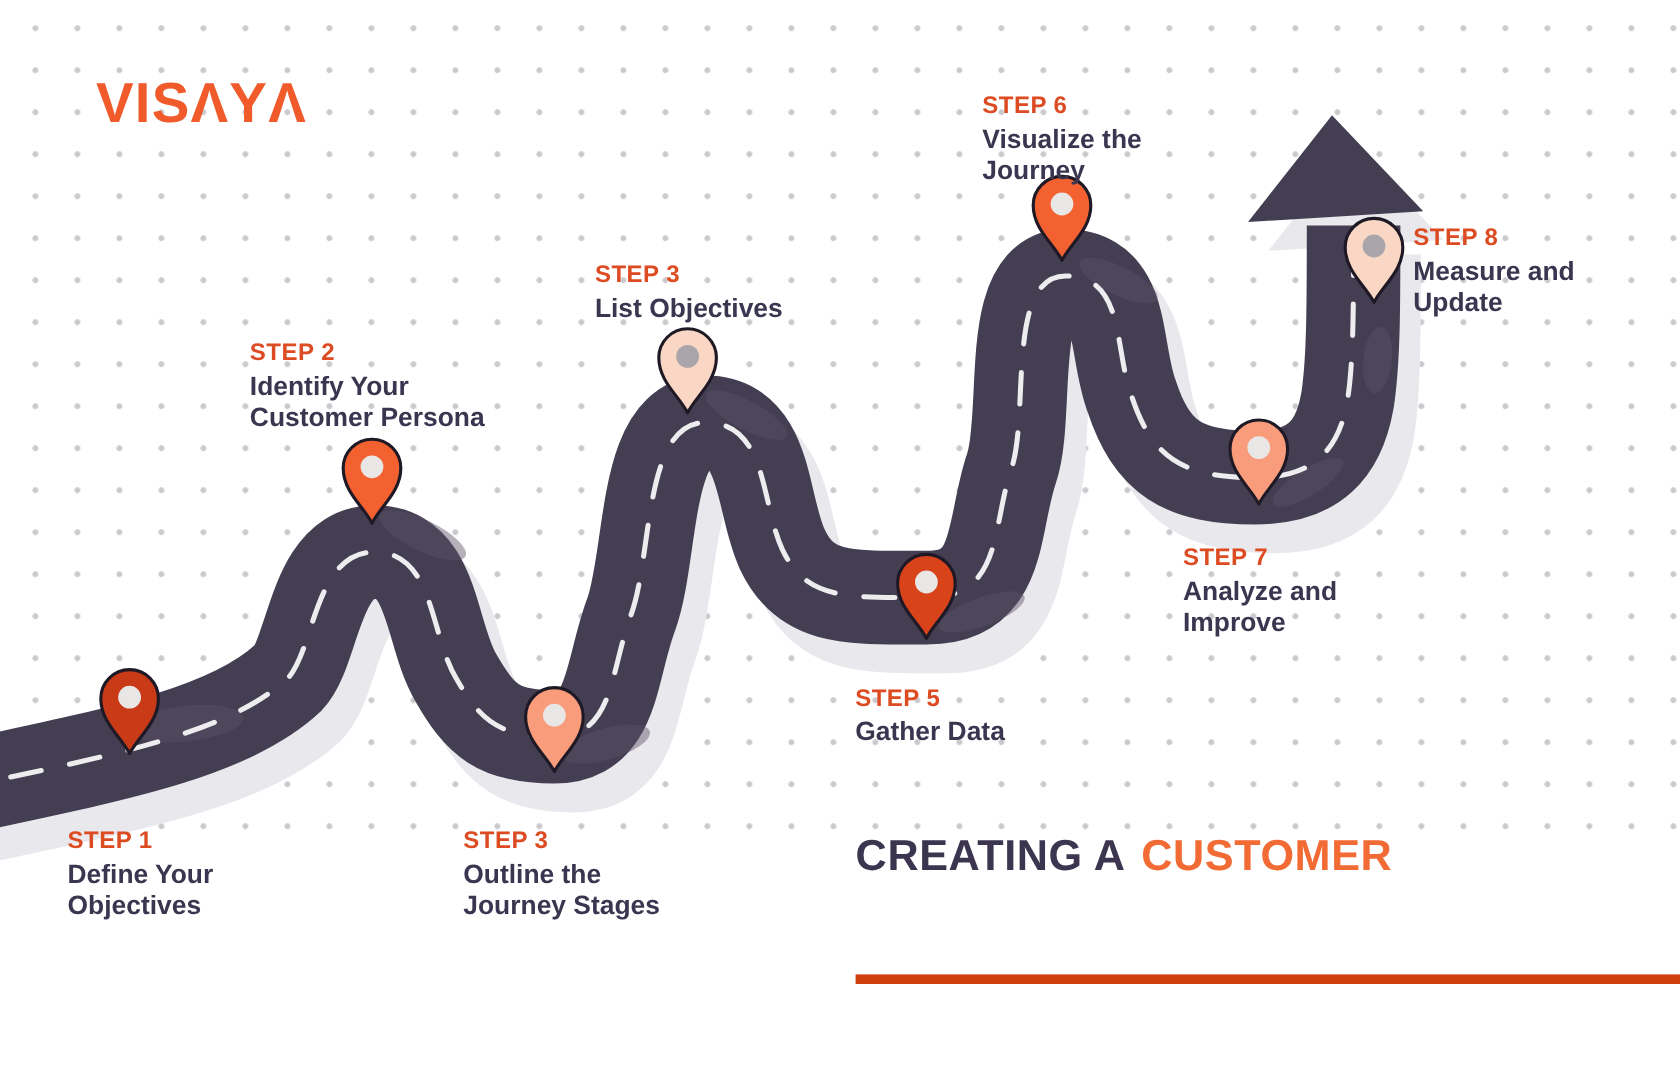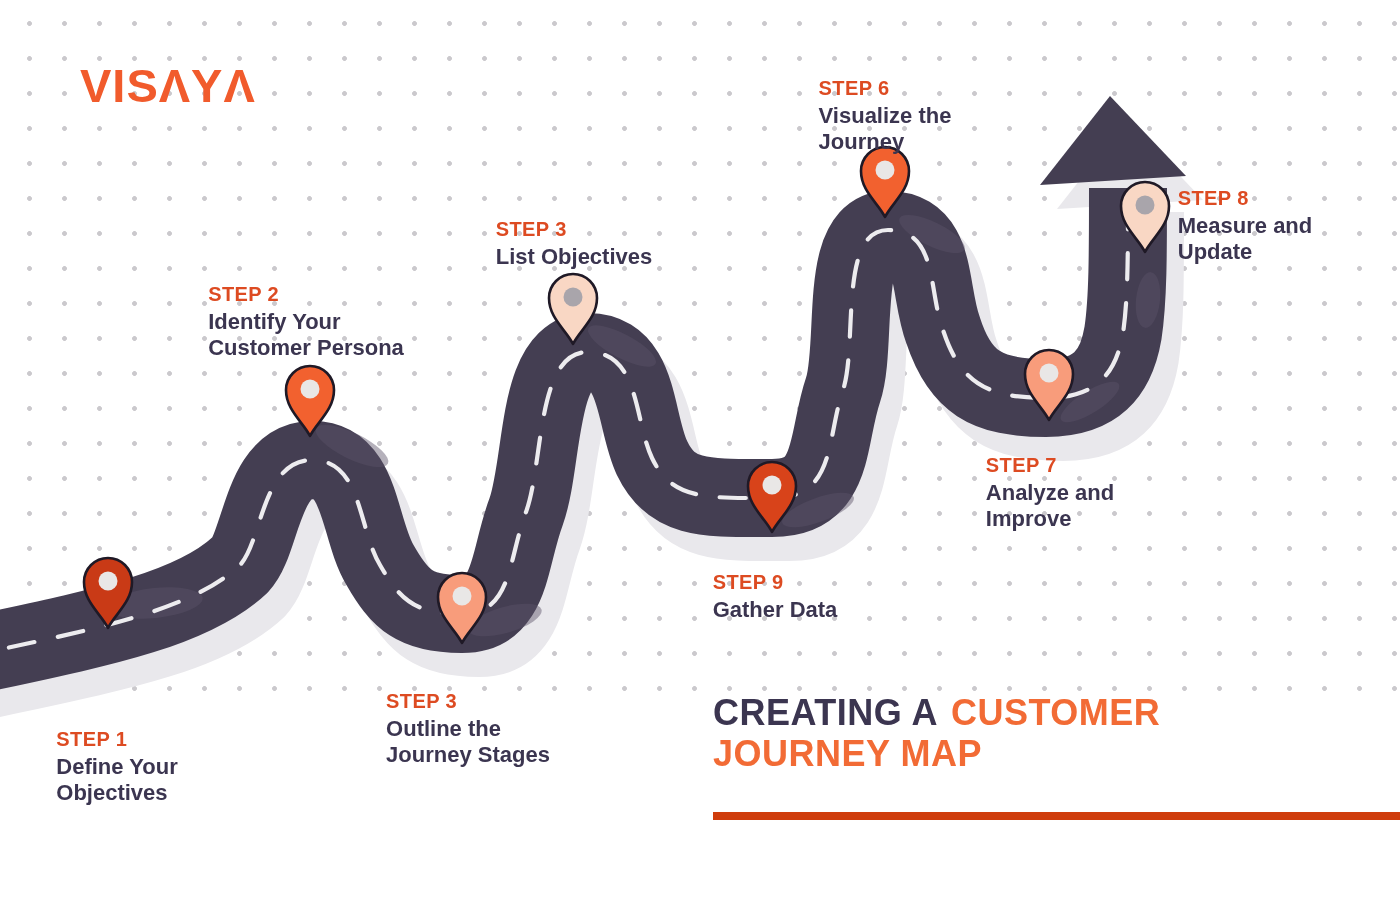--- a/index.html
+++ b/index.html
@@ -136,58 +136,57 @@
         </g>
         <g transform="translate(1145,252)">
           <path d="M 0 0 C -7 -14, -24 -26, -24 -46 A 24 24 0 1 1 24 -46 C 24 -26, 7 -14, 0 0 Z" fill="#F9D7C4" stroke="#1F1926" stroke-width="2.6" stroke-linejoin="round"></path>
           <circle cx="0" cy="-47" r="9.5" fill="#A9A5AB"></circle>
         </g>
       </g>
   </svg>
 
   <div class="logo">VISΛYΛ</div>
 
-  <div class="step-block" style="left:117px;top:728px;">
+  <div class="step-block" style="left:117px;top:690px;">
     <div class="step-label">STEP 1</div>
     <div class="step-title">Define Your
 Objectives</div>
   </div>
   <div class="step-block" style="left:306px;top:283px;">
     <div class="step-label">STEP 2</div>
     <div class="step-title">Identify Your
 Customer Persona</div>
   </div>
   <div class="step-block" style="left:468px;top:690px;">
     <div class="step-label">STEP 3</div>
     <div class="step-title">Outline the
 Journey Stages</div>
   </div>
   <div class="step-block" style="left:574px;top:218px;">
     <div class="step-label">STEP 3</div>
     <div class="step-title">List Objectives</div>
   </div>
   <div class="step-block" style="left:775px;top:571px;">
-    <div class="step-label">STEP 9</div>
+    <div class="step-label">STEP 5</div>
     <div class="step-title">Gather Data</div>
   </div>
   <div class="step-block" style="left:885px;top:77px;">
     <div class="step-label">STEP 6</div>
     <div class="step-title">Visualize the
 Journey</div>
   </div>
   <div class="step-block" style="left:1050px;top:454px;">
     <div class="step-label">STEP 7</div>
     <div class="step-title">Analyze and
 Improve</div>
   </div>
   <div class="step-block" style="left:1245px;top:187px;">
     <div class="step-label">STEP 8</div>
     <div class="step-title">Measure and
 Update</div>
   </div>
 
   <div class="title-block">
     <div><span class="dark">CREATING A</span><span>CUSTOMER</span></div>
-    <div>JOURNEY MAP</div>
   </div>
   <div class="title-underline"></div>
 
 </div>
 
 </body></html>

